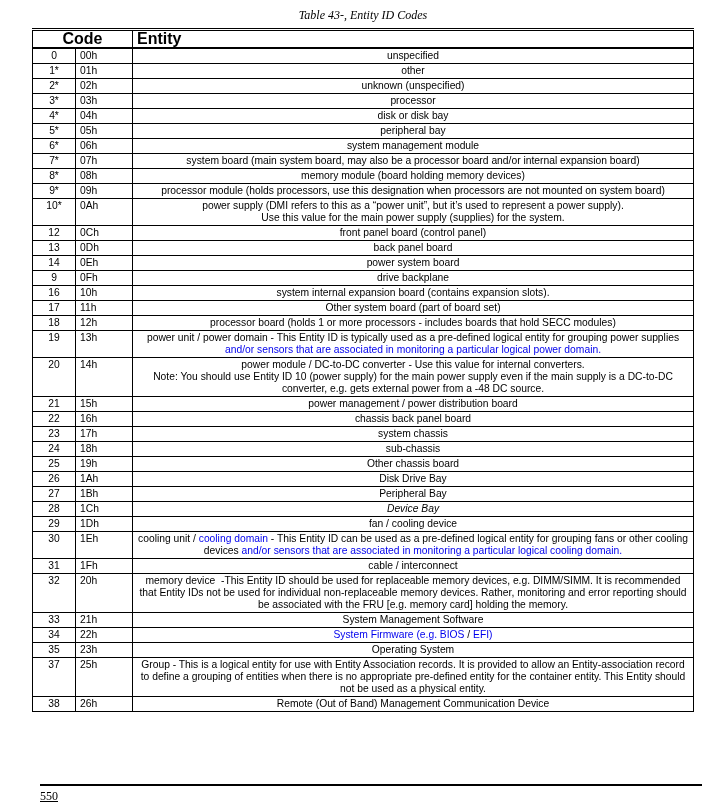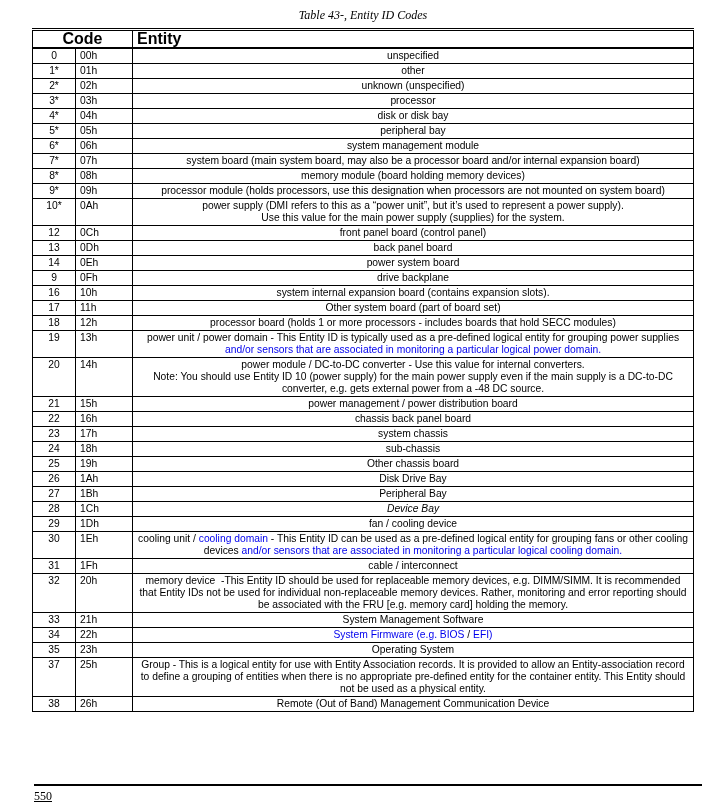--- a/index.html
+++ b/index.html
@@ -40,21 +40,21 @@
     padding:1px 4px 1px 4px;
     vertical-align:top;
   }
   td.dec{width:34px;text-align:center;}
   td.hex{width:48px;text-align:left;}
   td.ent{text-align:center;white-space:pre-wrap;}
   .rev{color:var(--rev,#0000EE);margin-top:48px;}
   .it{font-style:italic;}
   .footer{
     position:absolute;
-    left:34px;right:24px;bottom:6px;text-decoration:underline;
+    left:40px;right:24px;bottom:6px;text-decoration:underline;
   }
   .footer-rule{
     border-top:2px solid #000;
     height:0;
     margin-bottom:3px;
   }
   .page-num{
     font-family:"Liberation Serif","DejaVu Serif",serif;
     font-size:12px;
     text-align:left;

